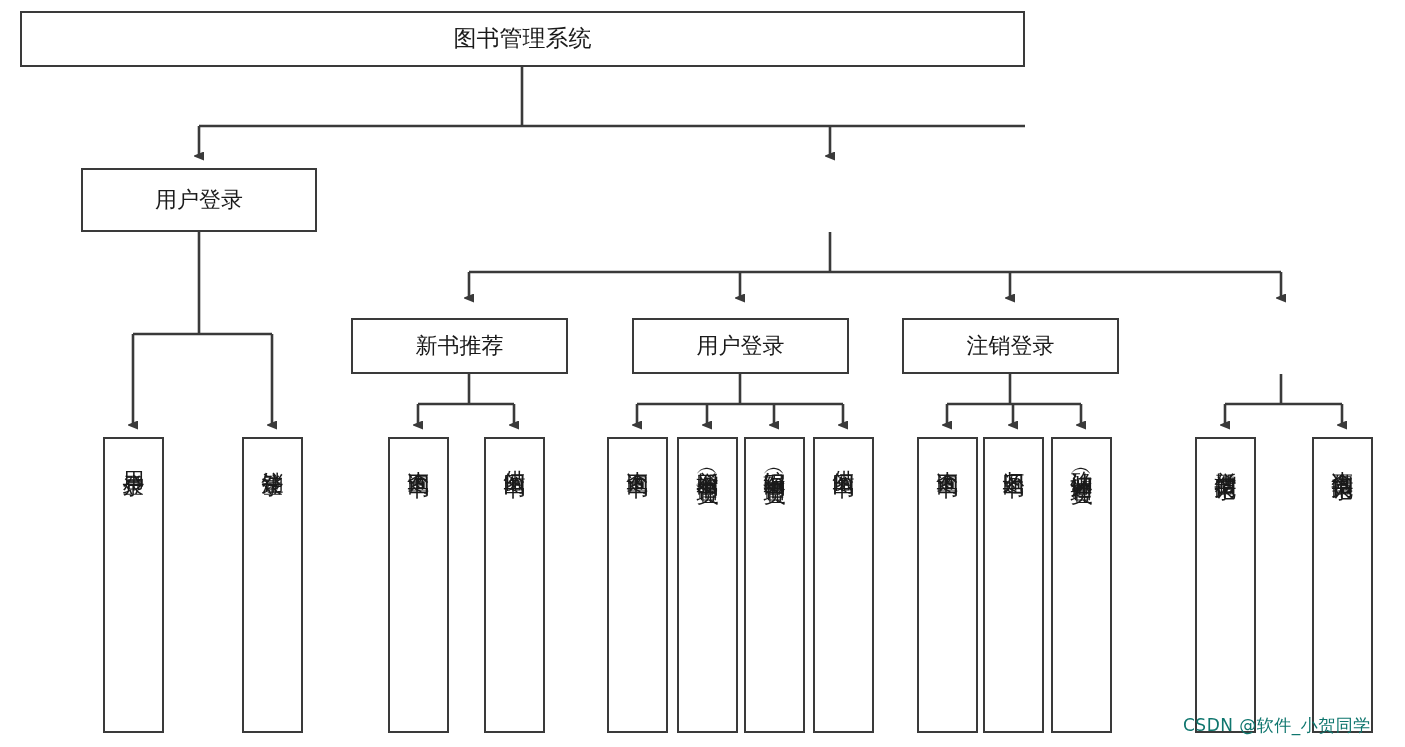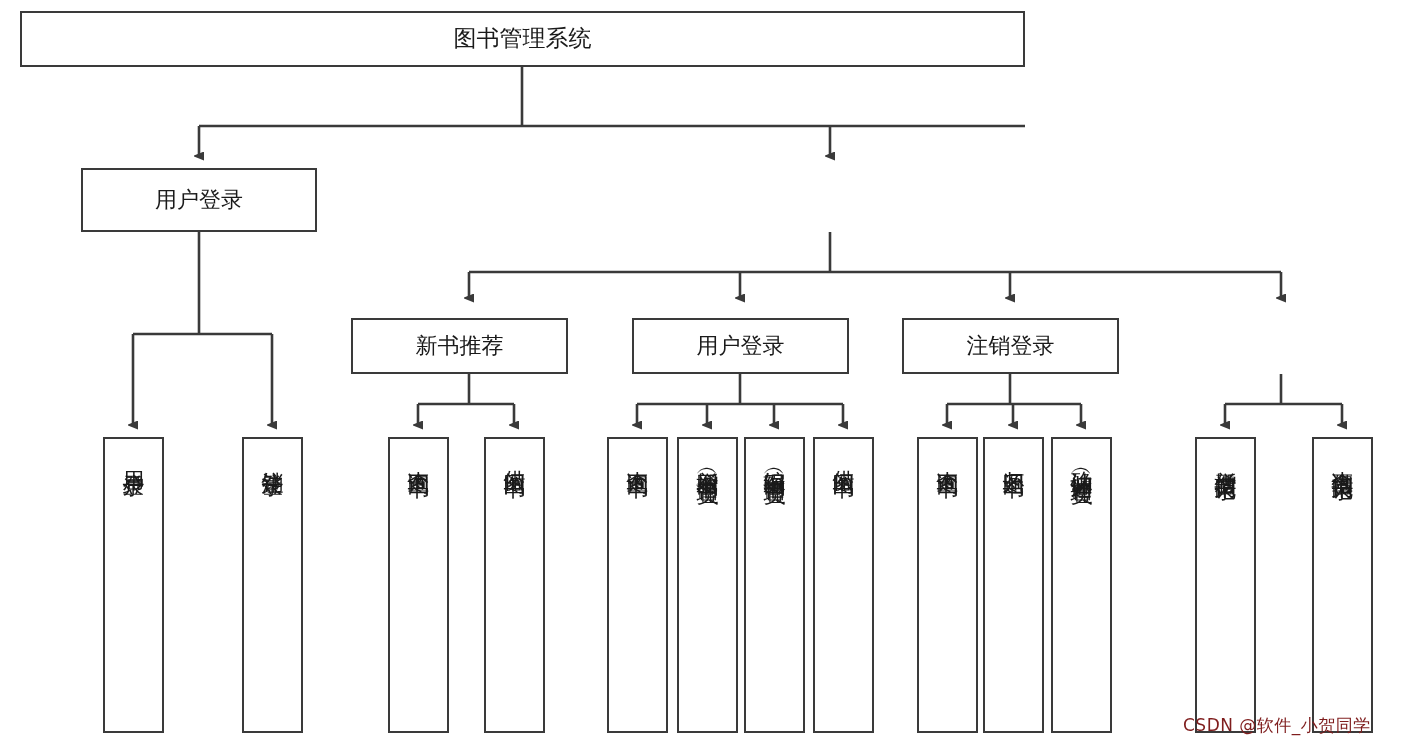--- a/index.html
+++ b/index.html
@@ -61,21 +61,21 @@
     text-orientation: upright;
     font-size: 22px;
     letter-spacing: 2px;
     line-height: 1;
   }
   .watermark {
     position: absolute;
     left: 1183px;
     top: 714px;
     font-size: 17px;
-    color: #7f1d1d;
+    color: #0f766e;
     white-space: nowrap;
     letter-spacing: 0.5px;
     pointer-events: none;
   }
 </style>
 </head>
 <body>
 
 <div id="diagram-root">
 

